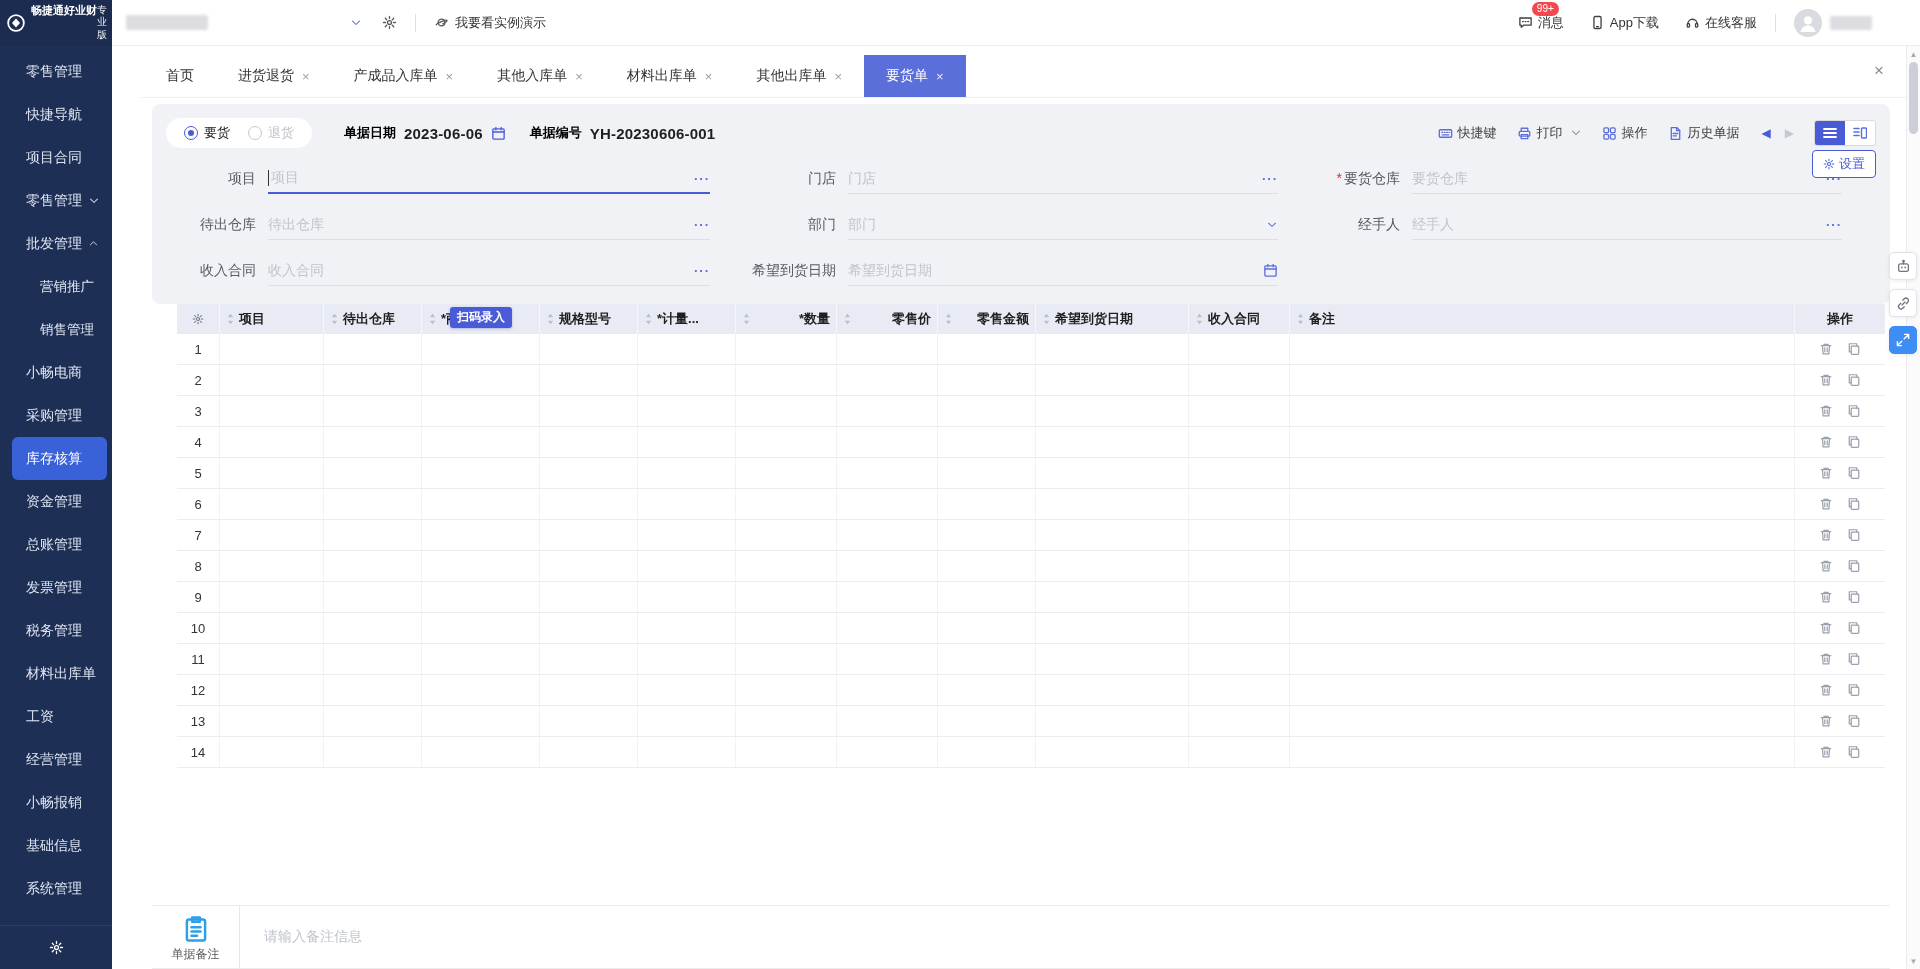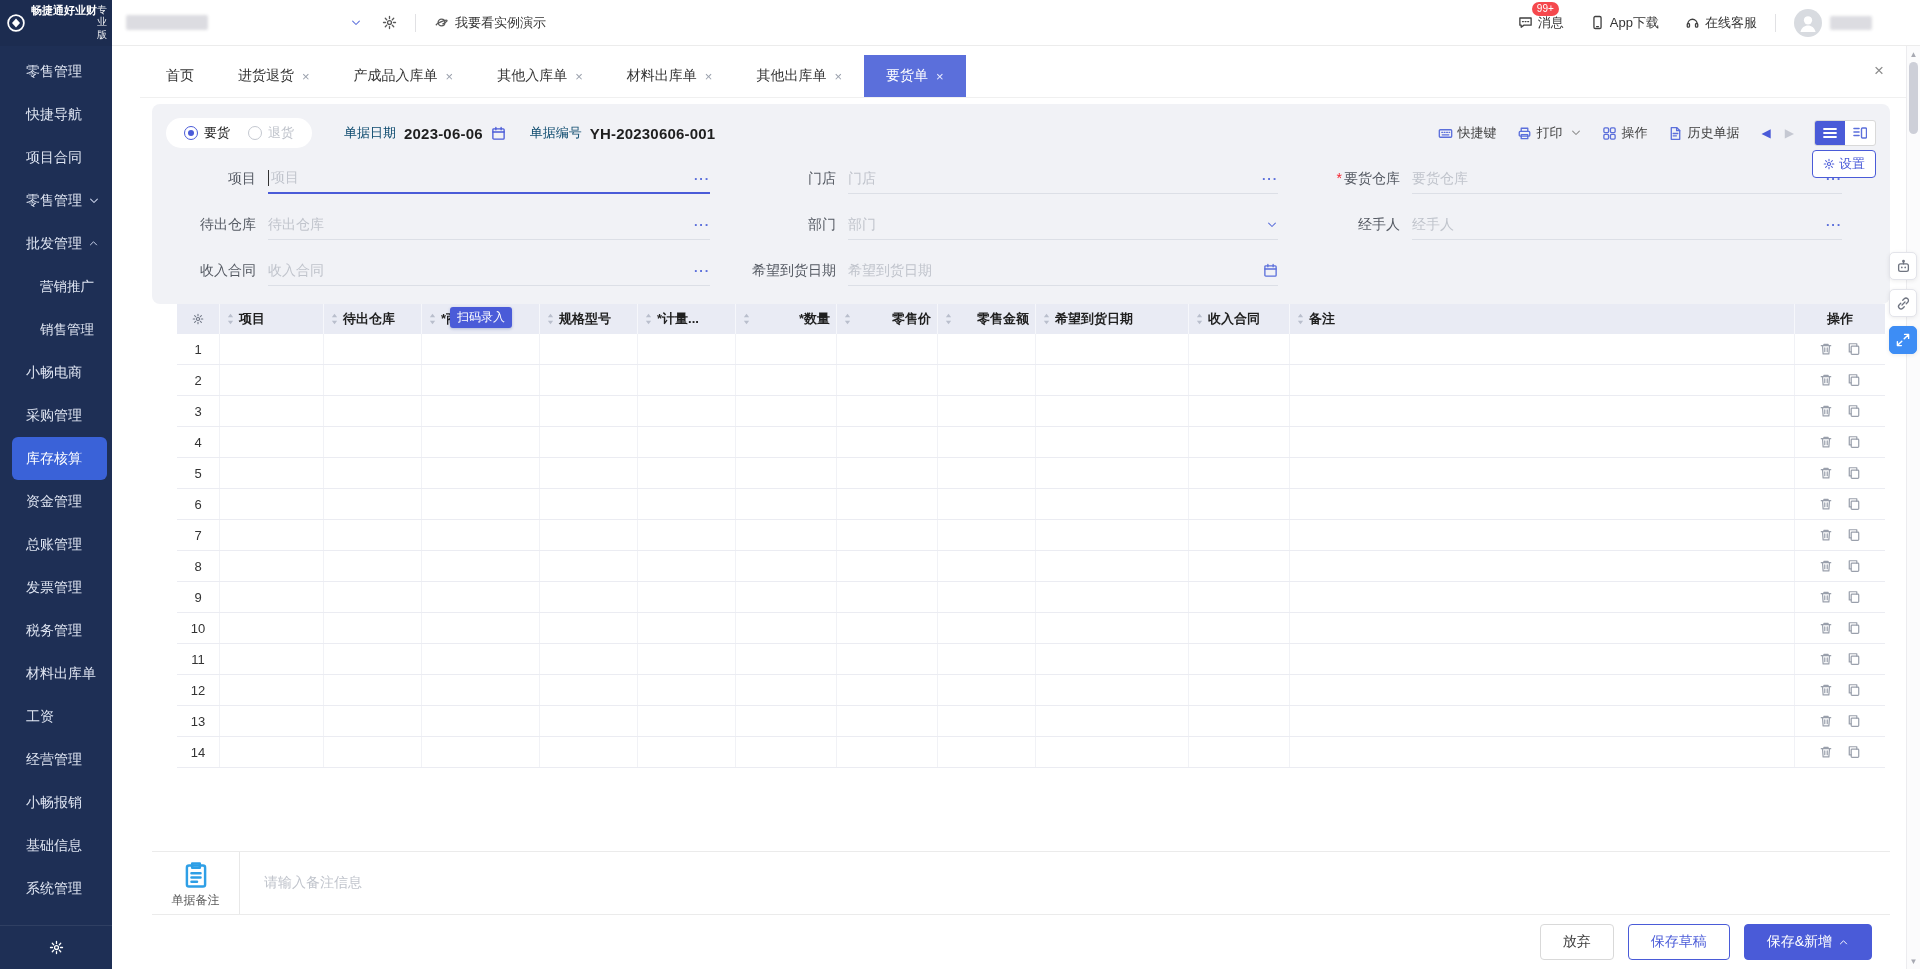--- a/index.html
+++ b/index.html
@@ -52,21 +52,21 @@
   
   .doc-card { background:#f1f2f6; border-radius:8px; position:relative; padding-bottom:8px; flex:none; }
   .doc-header { height:50px; display:flex; align-items:center; padding:8px 14px 0 14px; }
   .type-pill { background:#fff; border-radius:17px; height:30px; display:flex; align-items:center; gap:18px; padding:0 18px; margin-right:18px; }
   .radio-opt { display:flex; align-items:center; gap:6px; cursor:pointer; }
   .radio { width:14px; height:14px; border-radius:50%; border:1px solid #c4c8d0; position:relative; flex:none; }
   .radio.sel { border-color:#4a5bd8; }
   .radio.sel::after { content:""; position:absolute; left:3px; top:3px; width:6px; height:6px; border-radius:50%; background:#4a5bd8; }
   .radio-opt .lbl { font-size:13px; color:#bfc3cb; }
   .radio-opt.sel .lbl { color:#262626; }
-  .fl { font-size:13px; color:#0c4a6e; margin:0 8px 0 14px; }
+  .fl { font-size:13px; color:#000000; margin:0 8px 0 14px;font-weight:bold; }
   .fv { font-size:15px; color:#1f1f1f; font-weight:600; letter-spacing:.2px; }
   .cal-btn { color:#4a5bd8; margin-left:8px; cursor:pointer; }
   .doc-tools { margin-left:auto; display:flex; align-items:center; gap:20px; }
   .tool { display:flex; align-items:center; gap:5px; font-size:13px; color:#404040; cursor:pointer; }
   .tool .icon { color:#5b6fdb; }
   .tool .dd { color:#8c8c8c; margin-left:2px; }
   .nav-arrows { display:flex; align-items:center; gap:14px; font-size:12px; margin-left:2px; }
   .nav-prev { color:#4a5bd8; cursor:pointer; }
   .nav-next { color:#c5c8d2; cursor:pointer; }
   .view-toggle { display:flex; border:1px solid #d9d9d9; border-radius:3px; overflow:hidden; background:#fff; }
@@ -95,21 +95,21 @@
   .detail-tabs { display:flex; gap:30px; padding:12px 0 0 18px; height:42px; }
   .dtab { font-size:14px; color:#262626; padding-bottom:7px; cursor:pointer; }
   .dtab.active { color:#4a5bd8; font-weight:bold; border-bottom:3px solid #4a5bd8; }
   .grid { margin-left:25px; width:1708px; font-size:13px; }
   .g-head { display:flex; background:#e9ebf4; height:30px; }
   .g-hcell { display:flex; align-items:center; padding:0 6px; border-right:1px solid #f6f7fb; color:#1f1f1f; font-weight:bold; position:relative; white-space:nowrap; overflow:visible; }
   .g-hcell:last-child { border-right:none; }
   .g-hcell.num { justify-content:space-between; }
   .g-hcell .sort { margin-right:4px; flex:none; }
   .g-hcell.gearcol, .g-hcell.opcol { justify-content:center; } 
-  .scan-badge { position:absolute; left:28px; top:3px; background:#4a5bd8; color:#fff; font-size:12px; font-weight:normal; padding:2px 7px; border-radius:3px; z-index:3; cursor:pointer; box-shadow:0 1px 3px rgba(40,60,150,.3); }
+  .scan-badge { position:absolute; left:28px; top:3px; background:#4a5bd8; color:#fff; font-size:12px; font-weight:bold; padding:2px 7px; border-radius:3px; z-index:3; cursor:pointer; box-shadow:0 1px 3px rgba(40,60,150,.3); }
   .g-row { display:flex; height:31px; border-bottom:1px solid #ebecf2; background:#fff; }
   .g-cell { border-right:1px solid #f1f2f6; height:100%; display:flex; align-items:center; padding:0 6px; }
   .g-cell:last-child { border-right:none; }
   .g-cell.rownum { justify-content:center; color:#333; }
   .g-cell.ops { justify-content:center; gap:14px; color:#9aa0ac; }
   .g-cell.ops .icon { cursor:pointer; }
   .g-sub { display:flex; height:34px; border-bottom:1px solid #ebecf2; align-items:stretch; }
   .g-scell { display:flex; align-items:center; padding:0 8px; background:#fbf1db; border-right:1px solid #f3e8ce; }
   .g-scell.plain { background:#fff; border-right:1px solid #f1f2f6; }
   .g-scell.lab { justify-content:center; color:#333; padding:0 2px; }
@@ -1016,36 +1016,20 @@
                   <path d="M5.4 7h5.2M5.4 9.4h5.2M5.4 11.8h3.2"></path>
                 </svg>
               </span>
             <span class="nt-label">单据备注</span>
           </div>
           <div class="note-input">
             <span>请输入备注信息</span>
           </div>
         </section>
 
-        <section class="btn-bar" id="btn-bar">
-            <button class="btn plain">
-              <span>放弃</span>
-            </button>
-            <button class="btn outline">
-              <span>保存草稿</span>
-            </button>
-            <button class="btn primary">
-              <span>保存&amp;新增</span>
-              <span class="icon">
-                <svg width="11" height="11" viewBox="0 0 16 16" fill="none" stroke="currentColor" stroke-width="1.4" stroke-linecap="round" stroke-linejoin="round">
-                  <path d="M3.5 10 8 5.5 12.5 10"></path>
-                </svg>
-              </span>
-            </button>
-          </section>
       </div>
     </main>
   </div>
 
   <div class="right-float">
     <div class="rf-btn">
         <span class="icon">
           <svg width="15" height="15" viewBox="0 0 16 16" fill="none" stroke="currentColor" stroke-width="1.4" stroke-linecap="round" stroke-linejoin="round">
             <rect x="2.8" y="5.2" width="10.4" height="8" rx="2"></rect>
             <circle cx="6.2" cy="9" r="0.9" fill="currentColor" stroke="none"></circle>

